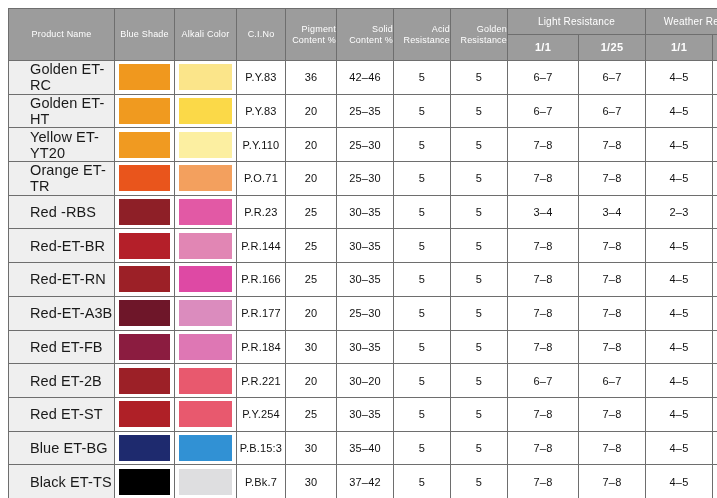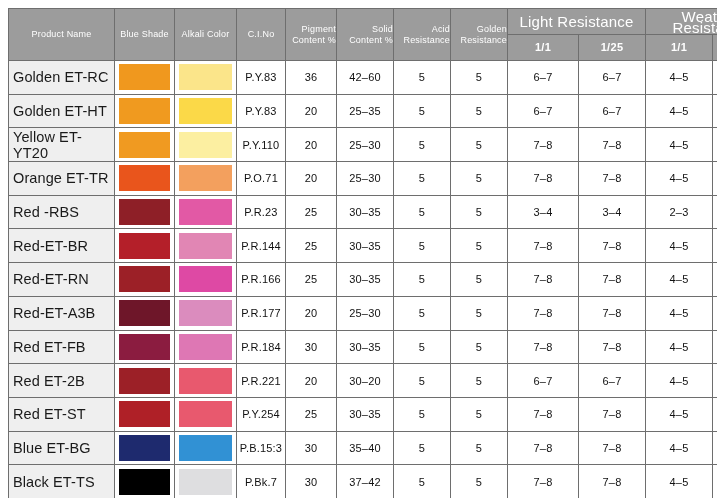--- a/index.html
+++ b/index.html
@@ -54,21 +54,21 @@
   thead th.tall {
     height: 50px;
   }
   thead th.sub {
     font-size: 11px;
     font-weight: bold;
     letter-spacing: 0.3px;
     height: 25px;
   }
   thead th.group {
-    font-size: 15px;
+    font-size: 10px;
     height: 25px;
   }
   thead th .hl {
     display: block;
     text-align: right;
   }
 
   
   tbody tr {
     height: 33.7px;
@@ -76,21 +76,21 @@
   tbody td {
     background: #ffffff;
     font-size: 11px;
     font-weight: bold;
     color: #111111;
     letter-spacing: 0.2px;
   }
   tbody td.name {
     background: #efefef;
     text-align: left;
-    padding-left: 4px;
+    padding-left: 21px;
     font-size: 14.5px;
     font-weight: normal;
     letter-spacing: 0.1px;
     color: #1a1a1a;
   }
   tbody td.swatch-cell {
     padding: 3px 4px;
   }
   .swatch {
     width: 100%;
@@ -167,21 +167,21 @@
         <tr>
           <td class="name">Golden ET-RC</td>
           <td class="swatch-cell">
             <span class="swatch" style="background: rgb(240, 152, 30);"></span>
           </td>
           <td class="swatch-cell">
             <span class="swatch" style="background: rgb(251, 229, 138);"></span>
           </td>
           <td>P.Y.83</td>
           <td>36</td>
-          <td>42–60</td>
+          <td>42–46</td>
           <td>5</td>
           <td>5</td>
           <td>6–7</td>
           <td>6–7</td>
           <td>4–5</td>
           <td>4–5</td>
         </tr>
         <tr>
           <td class="name">Golden ET-HT</td>
           <td class="swatch-cell">

